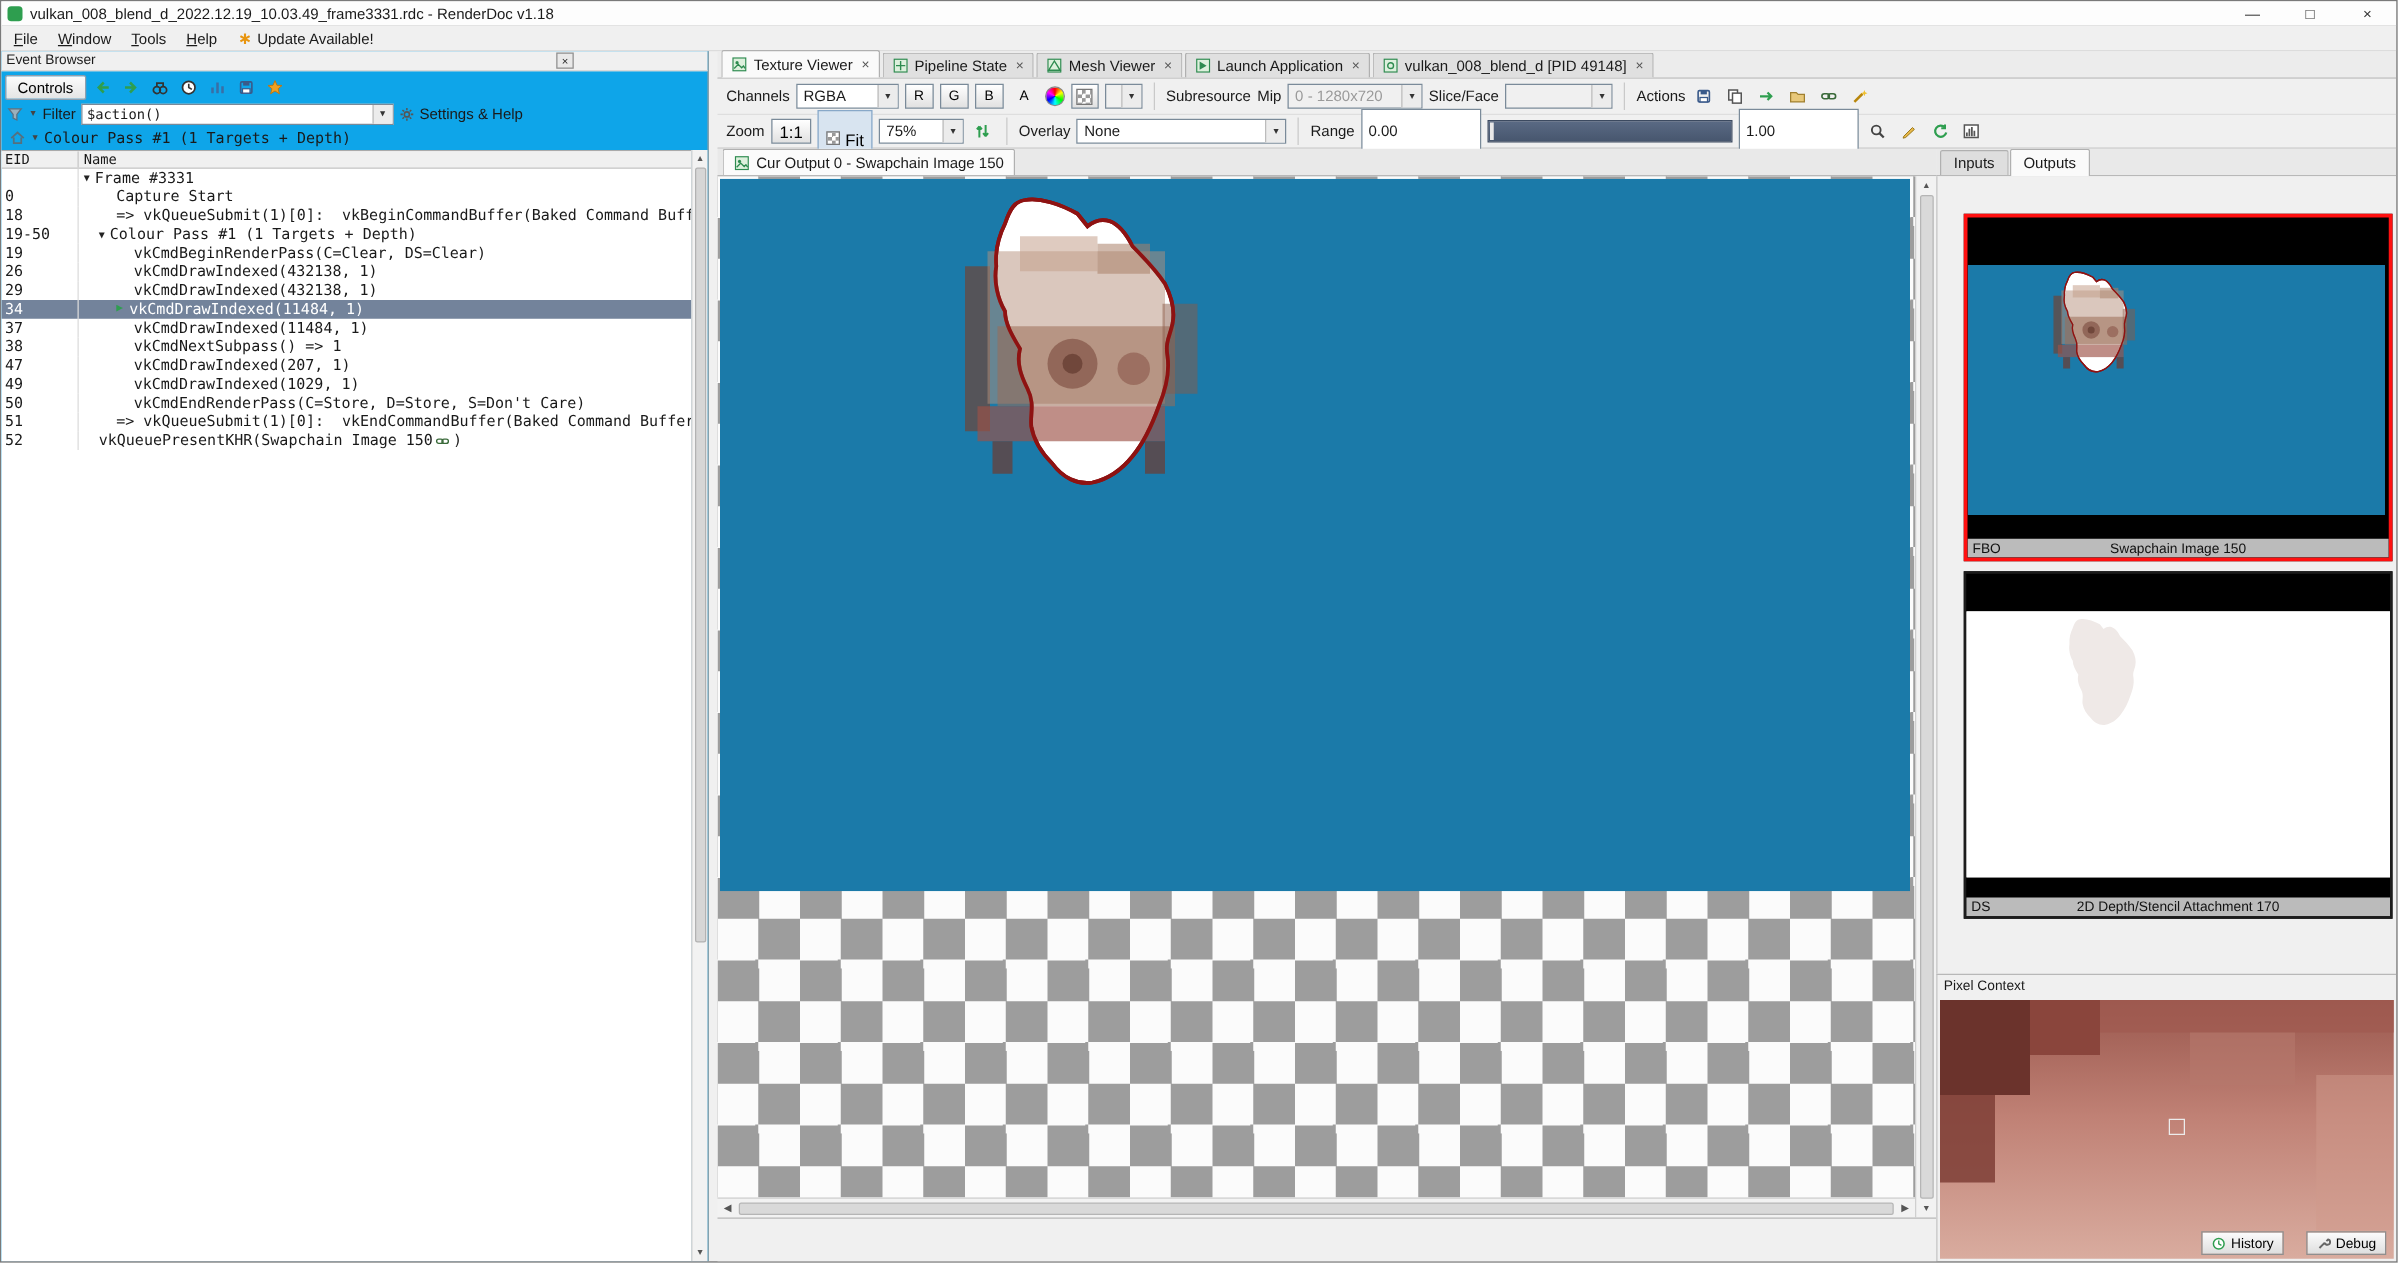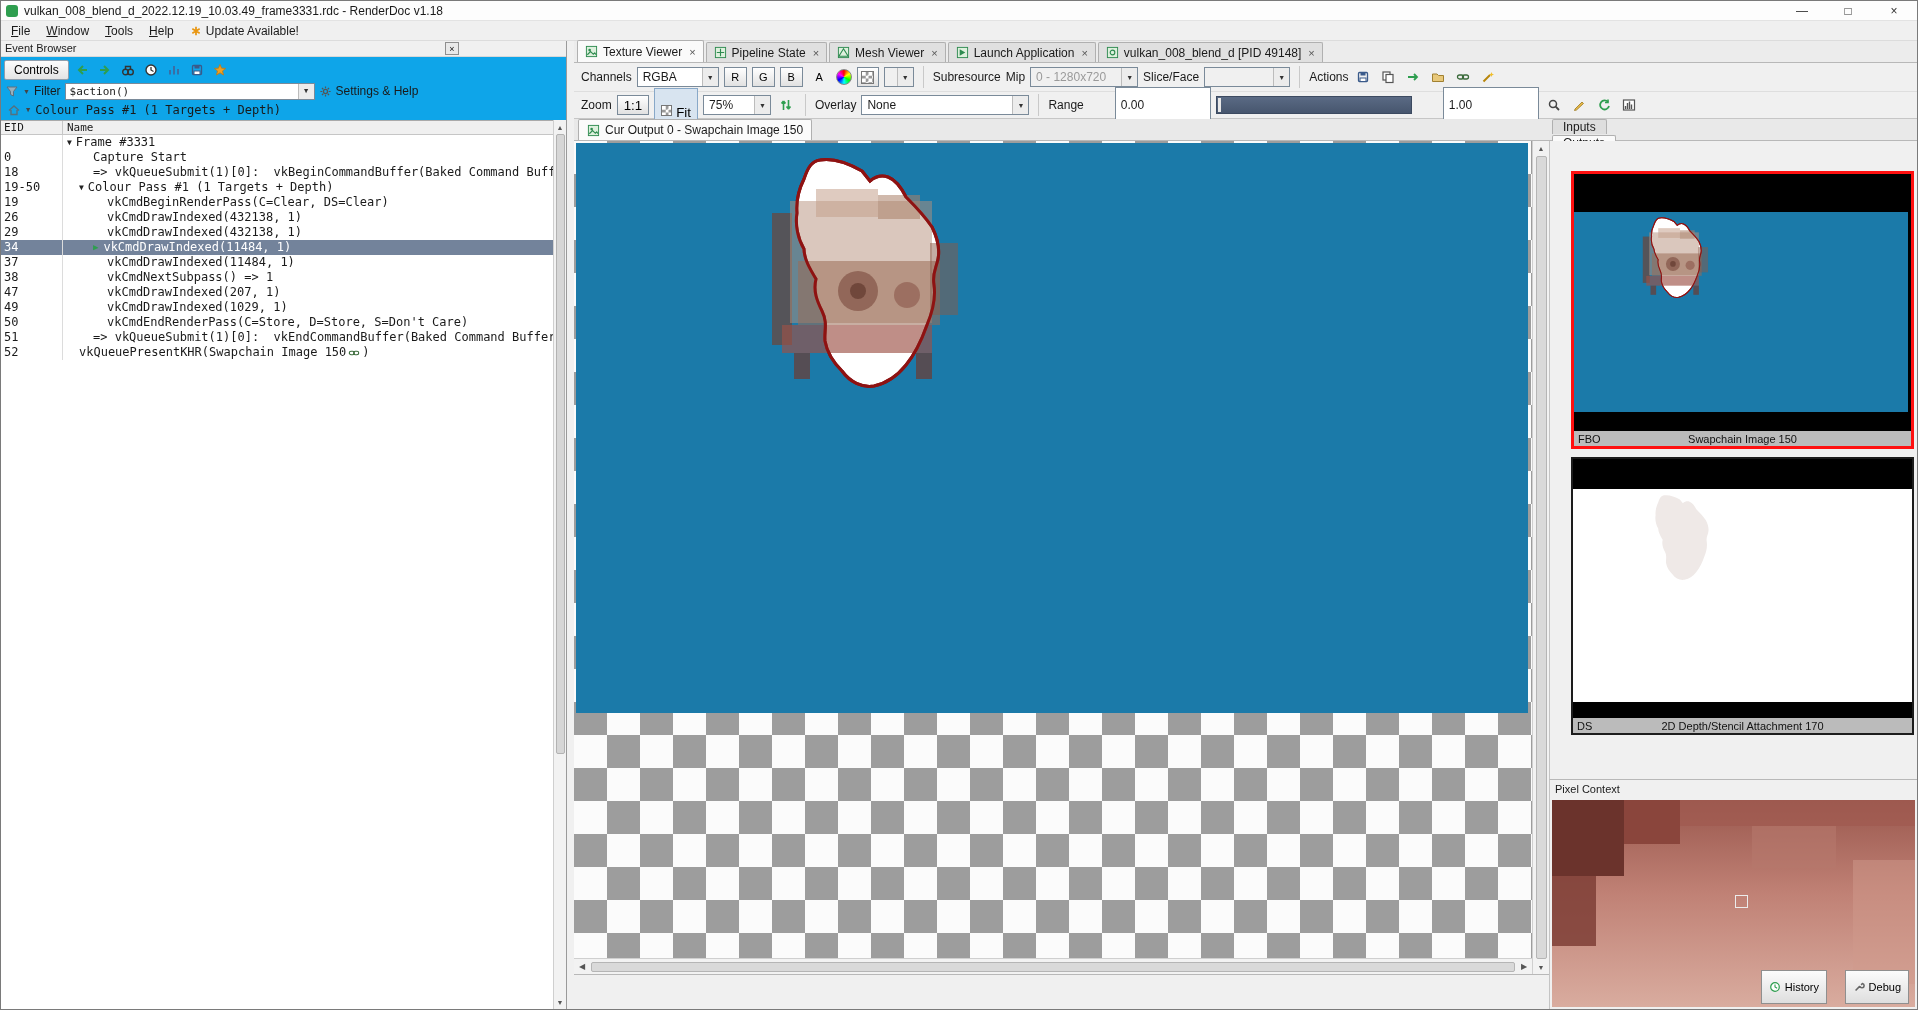--- a/index.html
+++ b/index.html
@@ -80,32 +80,32 @@
     background:conic-gradient(#f00,#ff0,#0f0,#0ff,#00f,#f0f,#f00); }
   .checkbtn { width:22px; height:20px; border:1px solid #7a8a99; display:flex; align-items:center; justify-content:center;
     background:linear-gradient(#fff,#e1e1e1); }
   .checker-ic { width:13px; height:13px; border:1px solid #777;
     background:conic-gradient(#999 25%,#fff 0 50%,#999 0 75%,#fff 0); background-size:6.5px 6.5px; }
   .fitbtn { height:20px; border:1px solid #88a8c8; background:#d8e4f0; display:flex; align-items:flex-start;
     gap:4px; padding:16px 6px; }
   .sqbtn { height:20px; border:1px solid #7a8a99; background:linear-gradient(#fff,#e1e1e1);
     display:flex; align-items:center; justify-content:center; padding:0 6px; }
   .numbox { height:36px; background:#fff; border:1px solid #7a8a99; display:flex; align-items:center;
-    padding:0 5px; width:96px;margin-left:26px; }
+    padding:0 5px; width:96px; }
   .range-track { width:196px; height:18px; background:linear-gradient(#5a6a84,#47566e);
     border:1px solid #3c4a60; position:relative; flex:none; }
   .range-tick { position:absolute; left:1px; top:1px; bottom:1px; width:3px; background:#e8e8e8; }
   .lbl { white-space:nowrap; }
   
   .out-row { position:absolute; left:573px; top:118px; width:975px; height:22px; background:#e9e9e9;
     border-bottom:1px solid #b8b8b8; display:flex; align-items:flex-end; padding-left:4px; }
   .otab { height:21px; background:#fbfbfb; border:1px solid #b0b0b0; border-bottom:none;
     display:flex; align-items:center; gap:5px; padding:0 8px; border-radius:2px 2px 0 0; }
   .rp-tabs { position:absolute; left:1548px; top:118px; right:0; height:22px; background:#e9e9e9;
-    border-bottom:1px solid #b8b8b8; display:flex; align-items:flex-start; gap:1px; padding-left:3px;flex-direction:column; }
+    border-bottom:1px solid #b8b8b8; display:flex; align-items:center; gap:1px; padding-left:3px; }
   .rtab { height:20px; display:flex; align-items:center; padding:0 10px; border:1px solid #b0b0b0;
     border-bottom:none; background:#dedede; border-radius:2px 2px 0 0; }
   .rtab.active { background:#fafafa; height:22px; }
   
   .tex-view { position:absolute; left:573px; top:140px; width:958px; height:817px; overflow:hidden;
     background:conic-gradient(var(--checker-dark,#9d9d9d) 25%, var(--checker-light,#fbfbfb) 0 50%,
       var(--checker-dark,#9d9d9d) 0 75%, var(--checker-light,#fbfbfb) 0);
     background-size:66px 66px; }
   .tex-img { position:absolute; left:2px; top:2px; }
   .watermark { position:absolute; right:390px; bottom:44px; display:flex; align-items:center; gap:12px;
@@ -134,21 +134,21 @@
   .thumb-label .slot { position:absolute; left:4px; }
   .thumb-label .name { width:100%; text-align:center; }
   
   .pixel-context { position:absolute; left:1548px; top:778px; right:0; bottom:0; background:#f0f0f0;
     border-left:1px solid #c4c4c4; border-top:1px solid #b8b8b8; }
   .pc-title { height:18px; font-size:11px; padding:3px 5px; }
   .pc-content { position:absolute; left:2px; right:2px; top:20px; bottom:2px; overflow:hidden;
     background:linear-gradient(180deg,#9a584e,#c08175 45%,#d9ac9f); }
   .pcb { position:absolute; }
   .pc-square { position:absolute; left:183px; top:95px; width:13px; height:13px; border:1.5px solid #ececec; }
-  .pc-btn { position:absolute; bottom:3px; height:34px; display:flex; align-items:center; gap:4px;
+  .pc-btn { position:absolute; bottom:3px; height:19px; display:flex; align-items:center; gap:4px;
     padding:0 7px; border:1px solid #8f8f8f; background:linear-gradient(#fcfcfc,#dedede); font-size:11px; z-index:3; }
   .pc-history { right:88px; } .pc-debug { right:6px; }
   .ic { display:inline-flex; flex:none; }
   .tab-icon { width:13px; height:13px; flex:none; }
 </style>
 </head>
 <body>
 
 <svg width="0" height="0" style="position:absolute" aria-hidden="true">
   <defs>

